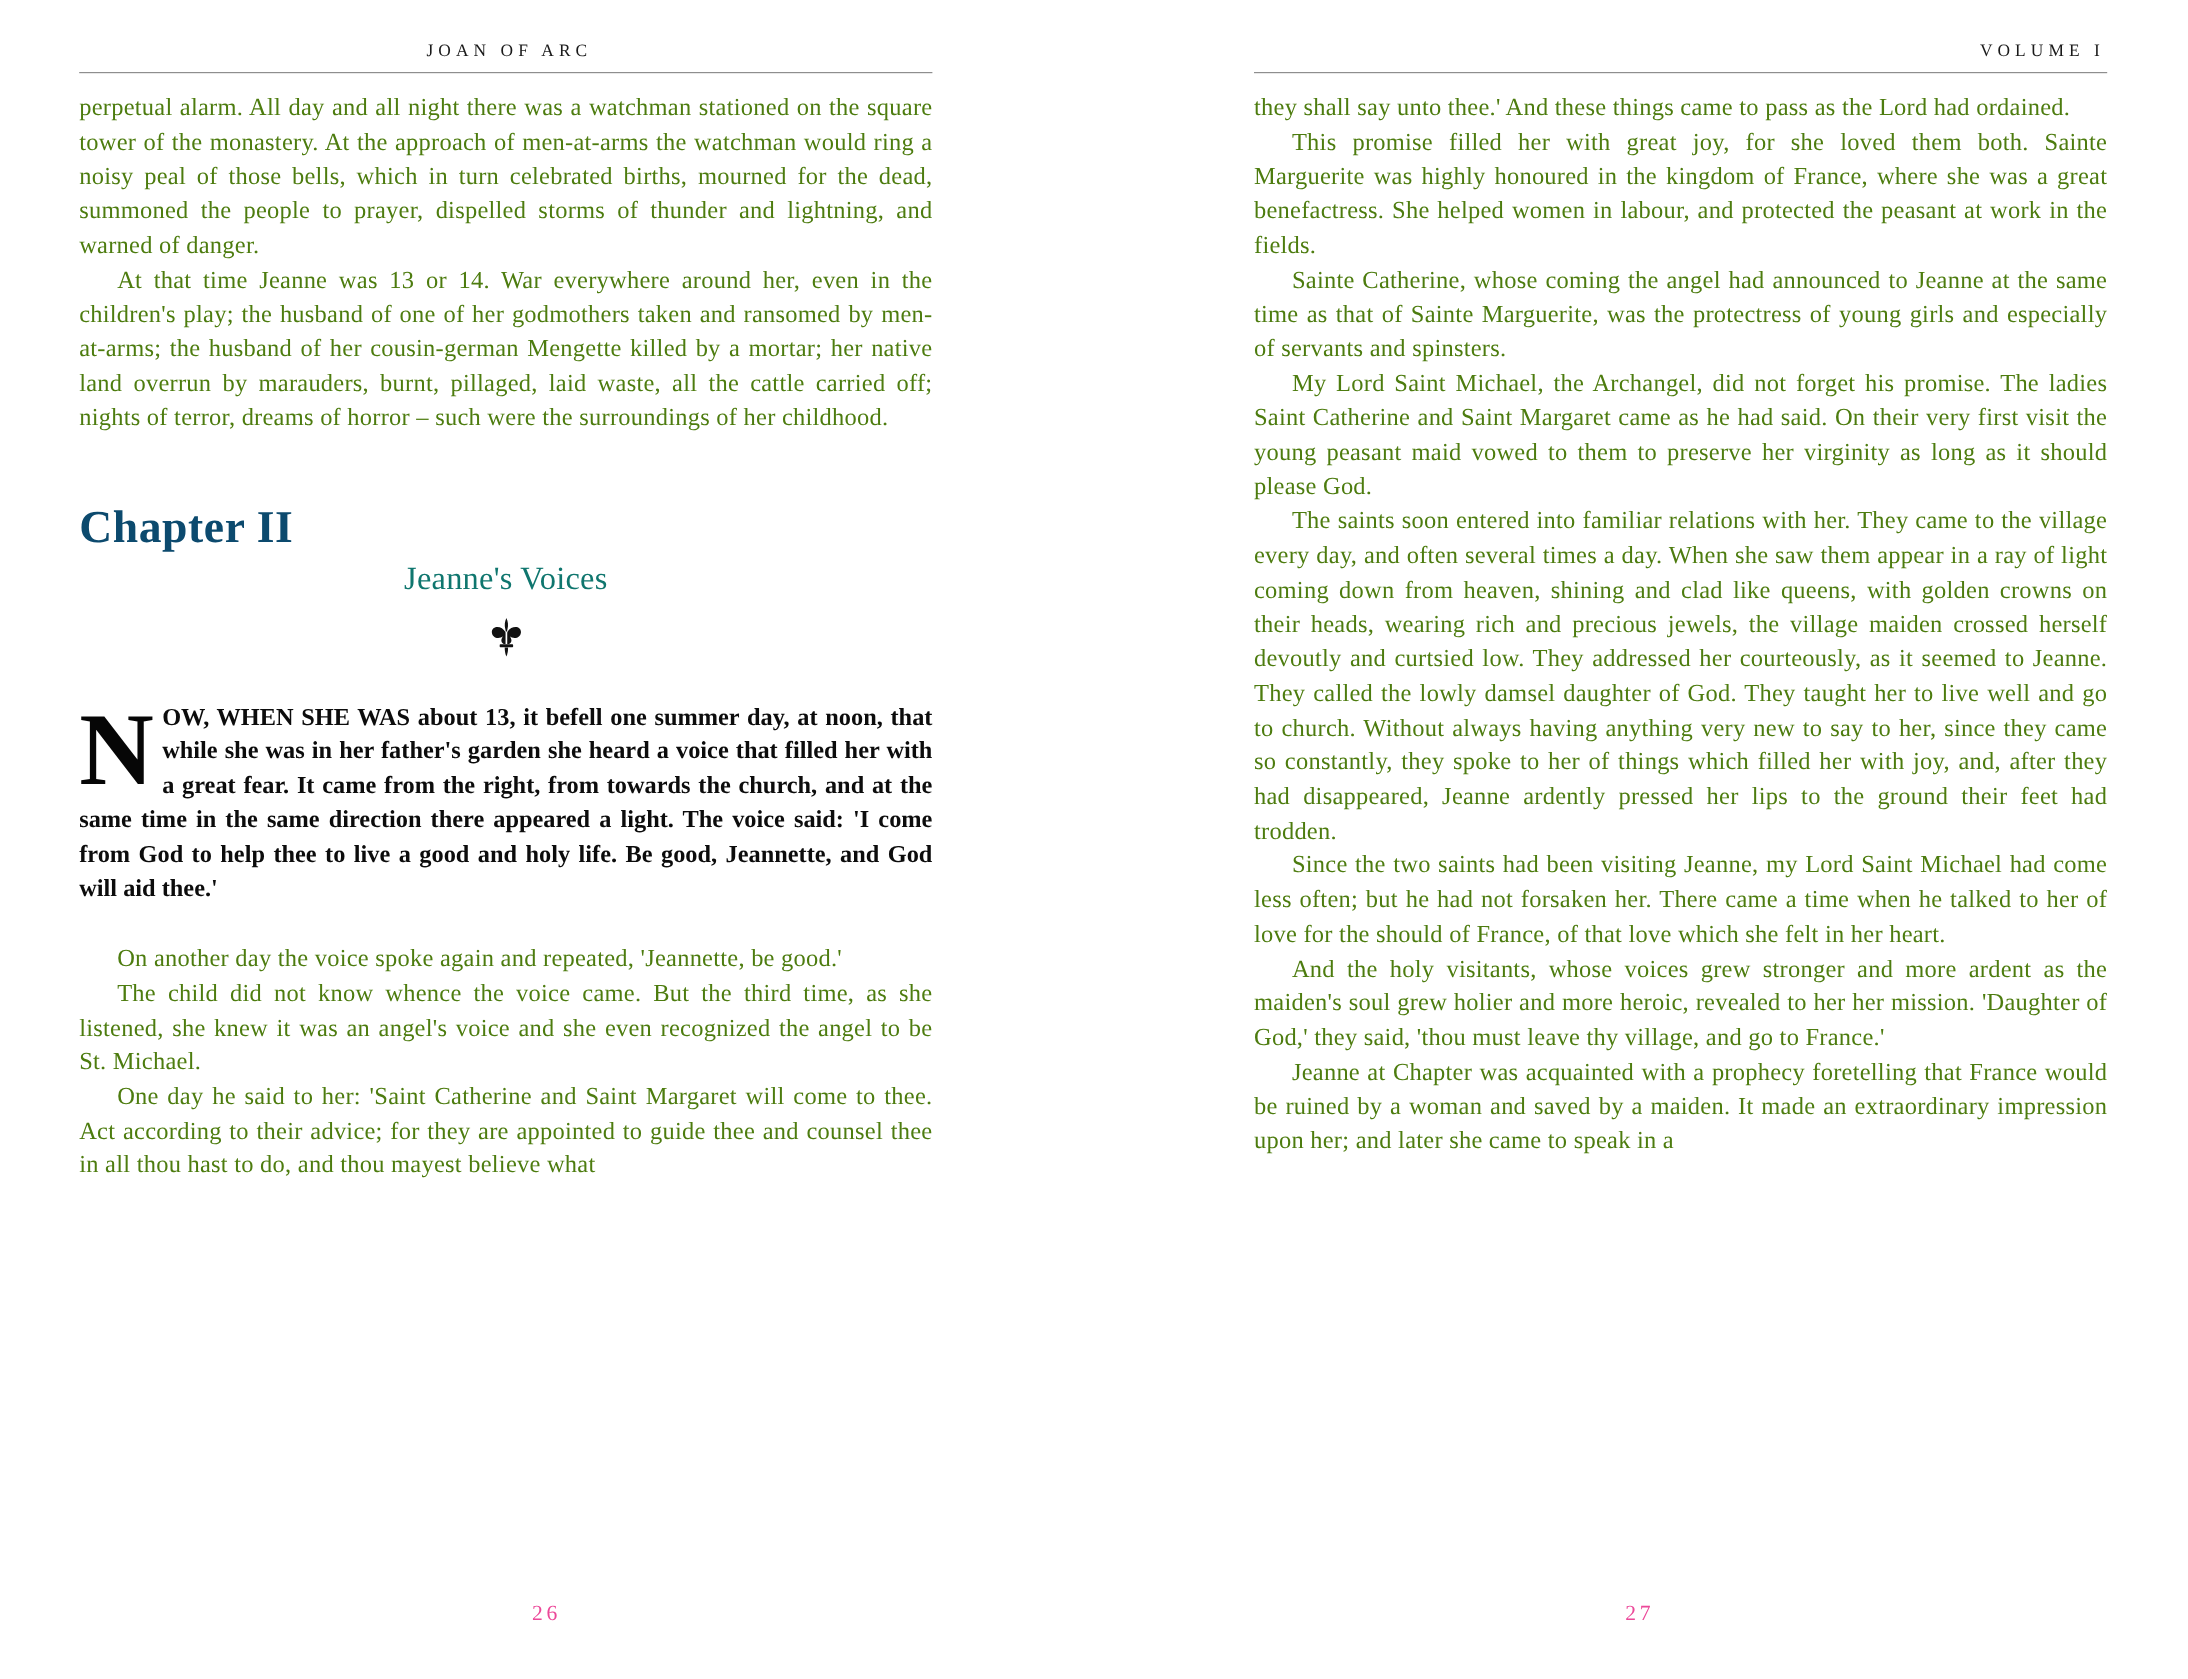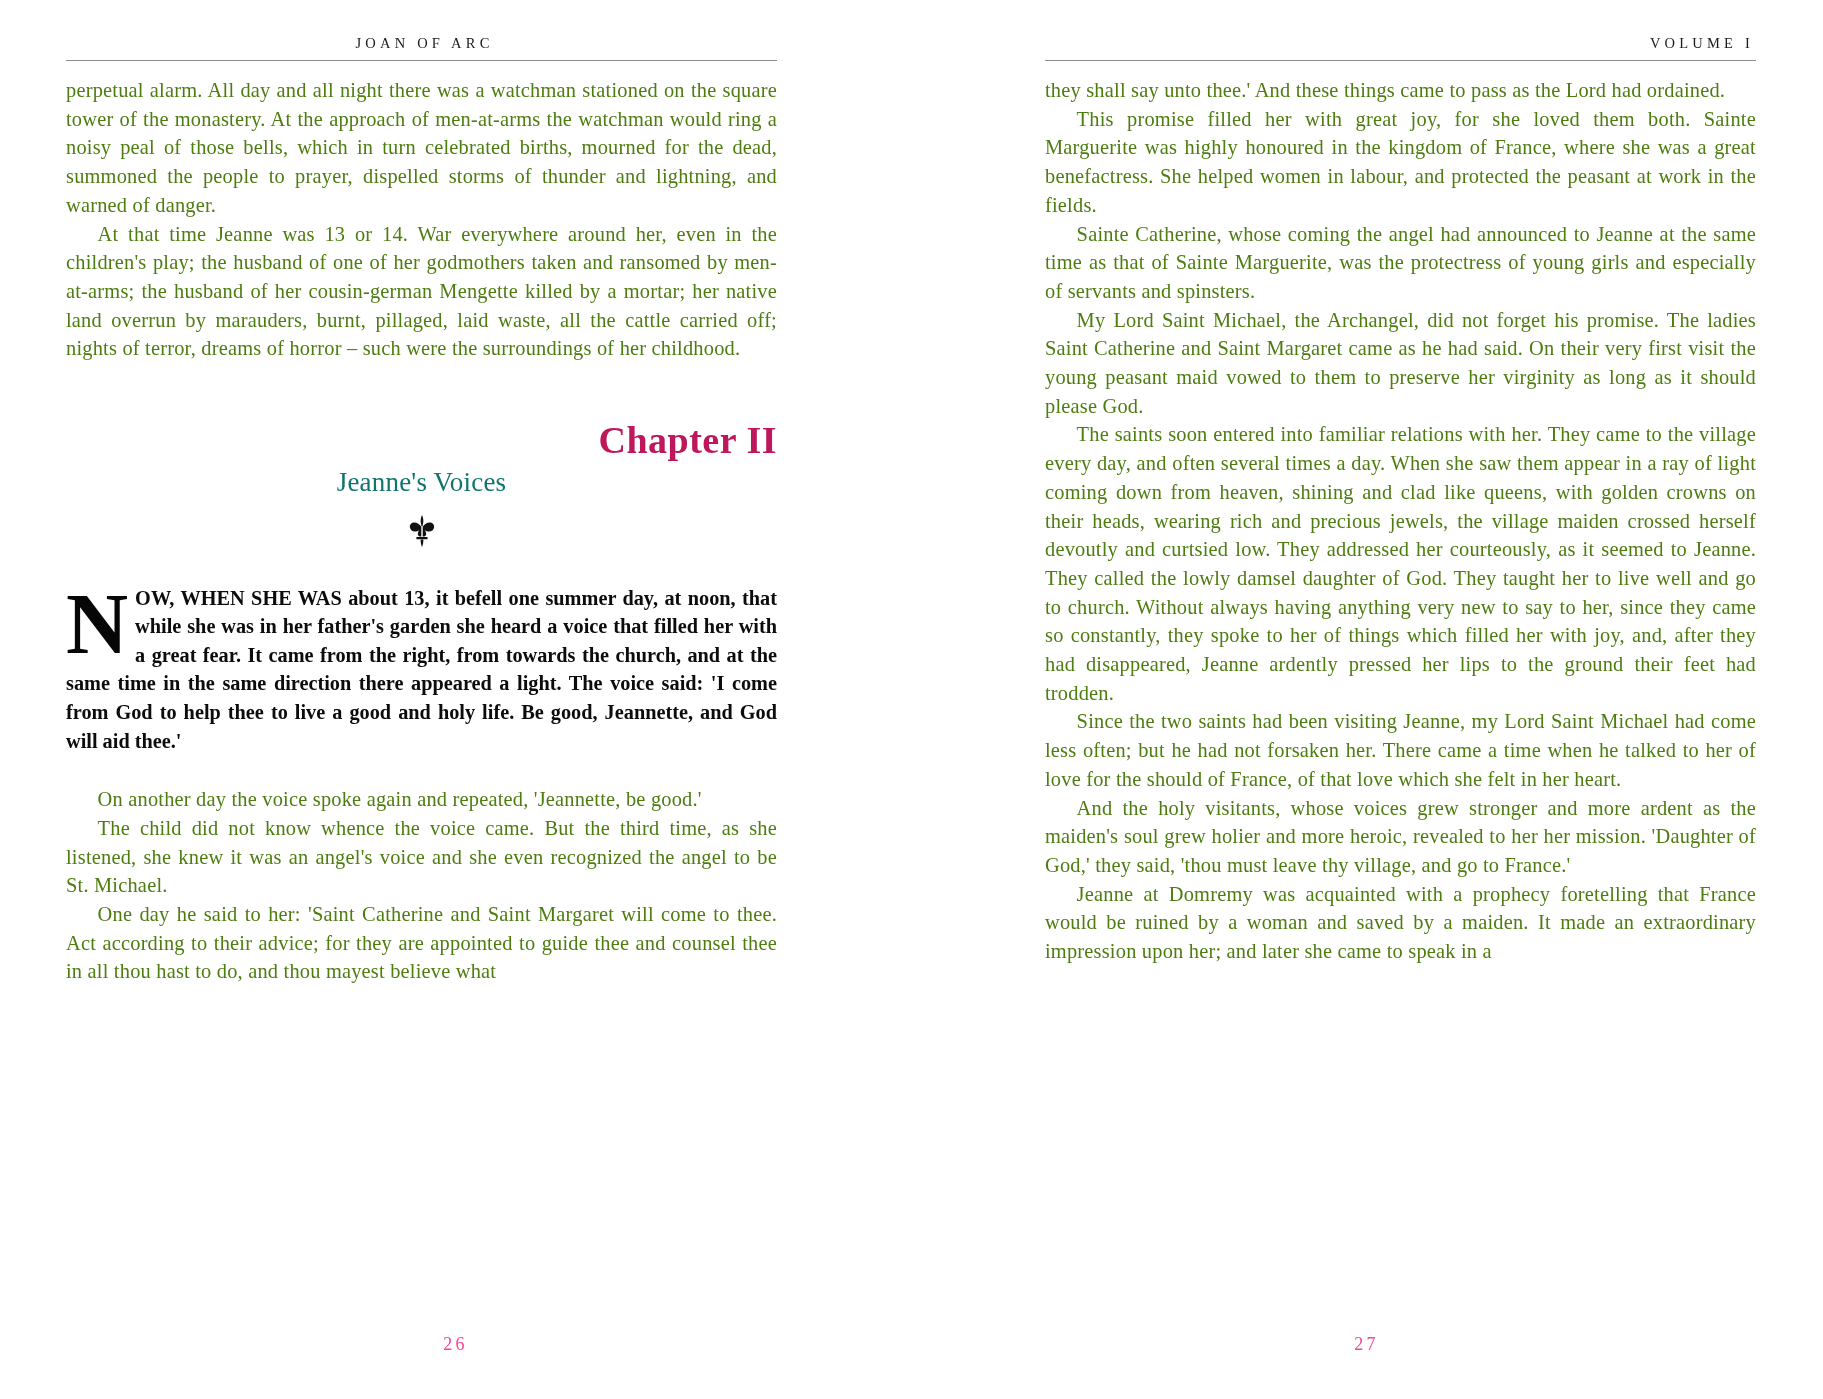--- a/index.html
+++ b/index.html
@@ -66,25 +66,25 @@
     hyphens: none;
     color: #4d7c0f;
     letter-spacing: 0.01em;
   }
   p.body.indent { text-indent: 1.55em; }
   p.body.noindent { text-indent: 0; }
 
   
   .chapter-gap { height: 58px; }
   .chapter-title {
-    text-align: right;
+    text-align: left;
     font-size: 38px;
     font-weight: 700;
     letter-spacing: 0.5px;
-    color: #be185d;
+    color: #0c4a6e;
     line-height: 1.05;
     margin: 0;
   }
   .chapter-subtitle {
     text-align: center;
     font-size: 27px;
     color: #0f766e;
     margin: 7px 0 0 0;
     line-height: 1.1;
     letter-spacing: 0.2px;
@@ -193,19 +193,19 @@
     </div>
 
     <div class="col">
       <p class="body noindent">they shall say unto thee.' And these things came to pass as the Lord had ordained.</p>
       <p class="body indent">This promise filled her with great joy, for she loved them both. Sainte Marguerite was highly honoured in the kingdom of France, where she was a great benefactress. She helped women in labour, and protected the peasant at work in the fields.</p>
       <p class="body indent">Sainte Catherine, whose coming the angel had announced to Jeanne at the same time as that of Sainte Marguerite, was the protectress of young girls and especially of servants and spinsters.</p>
       <p class="body indent">My Lord Saint Michael, the Archangel, did not forget his promise. The ladies Saint Catherine and Saint Margaret came as he had said. On their very first visit the young peasant maid vowed to them to preserve her virginity as long as it should please God.</p>
       <p class="body indent">The saints soon entered into familiar relations with her. They came to the village every day, and often several times a day. When she saw them appear in a ray of light coming down from heaven, shining and clad like queens, with golden crowns on their heads, wearing rich and precious jewels, the village maiden crossed herself devoutly and curtsied low. They addressed her courteously, as it seemed to Jeanne. They called the lowly damsel daughter of God. They taught her to live well and go to church. Without always having anything very new to say to her, since they came so constantly, they spoke to her of things which filled her with joy, and, after they had disappeared, Jeanne ardently pressed her lips to the ground their feet had trodden.</p>
       <p class="body indent">Since the two saints had been visiting Jeanne, my Lord Saint Michael had come less often; but he had not forsaken her. There came a time when he talked to her of love for the should of France, of that love which she felt in her heart.</p>
       <p class="body indent">And the holy visitants, whose voices grew stronger and more ardent as the maiden's soul grew holier and more heroic, revealed to her her mission. 'Daughter of God,' they said, 'thou must leave thy village, and go to France.'</p>
-      <p class="body indent">Jeanne at Domremy was acquainted with a prophecy foretelling that France would be ruined by a woman and saved by a maiden. It made an extraordinary impression upon her; and later she came to speak in a</p>
+      <p class="body indent">Jeanne at Chapter was acquainted with a prophecy foretelling that France would be ruined by a woman and saved by a maiden. It made an extraordinary impression upon her; and later she came to speak in a</p>
     </div>
 
     <div class="folio folio-right">27</div>
   </div>
 
 </div>
 
 </body></html>

